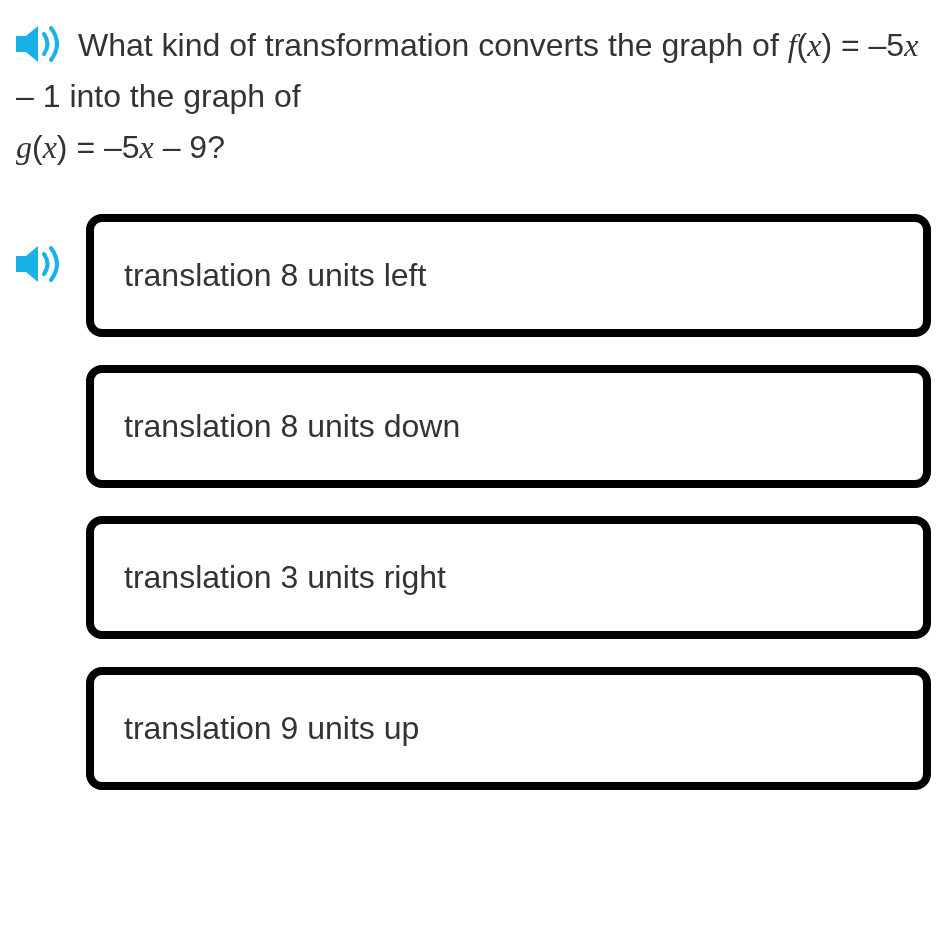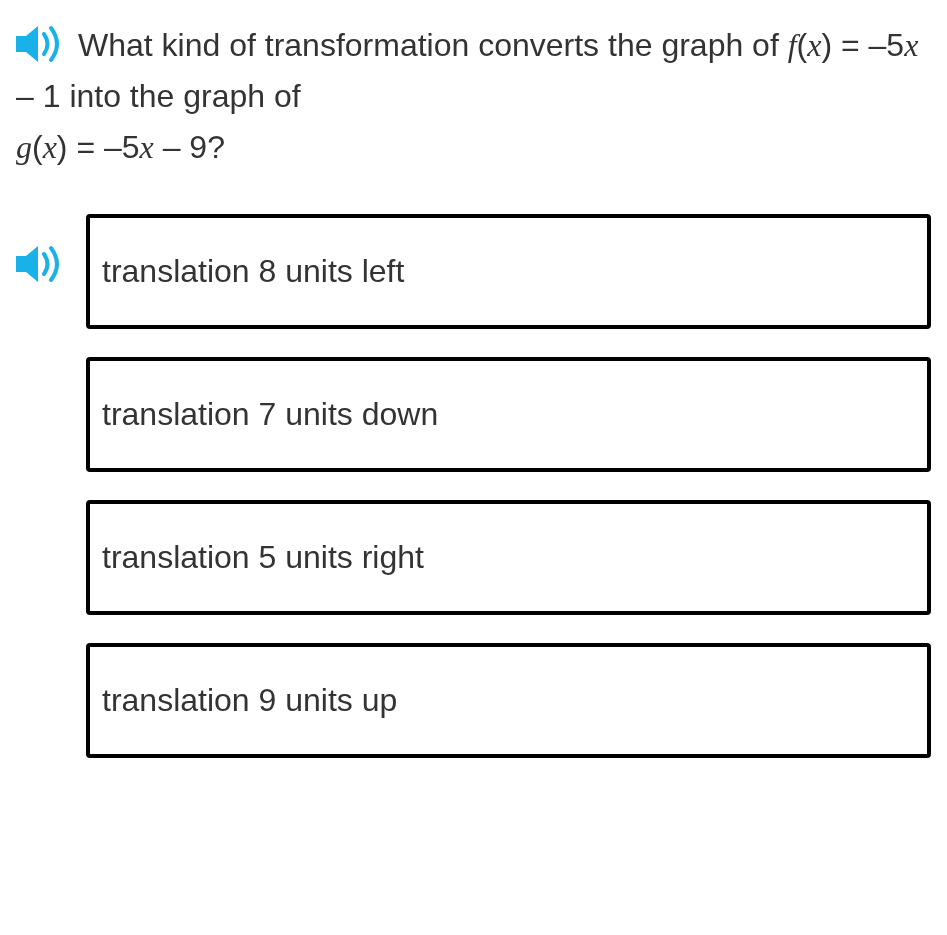--- a/index.html
+++ b/index.html
@@ -42,23 +42,23 @@
       margin-right: 20px;
       margin-top: 30px;
     }
     .answers-list {
       flex: 1;
       display: flex;
       flex-direction: column;
       gap: 28px;
     }
     .answer-option {
-      border: 4px solid #000000;
-      border-radius: 4px;
-      padding: 28px 12px;
+      border: 8px solid #000000;
+      border-radius: 16px;
+      padding: 28px 30px;
       font-size: 32px;
       color: #333;
       cursor: pointer;
       background: #fff;
     }
   </style>
 </head>
 <body>
 
 <div class="question-container">
@@ -74,17 +74,17 @@
 <div class="answers-container">
   <div class="answers-speaker">
     <svg viewBox="0 0 50 40" xmlns="http://www.w3.org/2000/svg">
       <path d="M 0 12 L 10 12 L 22 2 L 22 38 L 10 28 L 0 28 Z" fill="#19b2e8"></path>
       <path d="M 28 10 Q 35 20 28 30" stroke="#19b2e8" stroke-width="4" fill="none" stroke-linecap="round"></path>
       <path d="M 35 4 Q 47 20 35 36" stroke="#19b2e8" stroke-width="4" fill="none" stroke-linecap="round"></path>
     </svg>
   </div>
   <div class="answers-list">
     <div class="answer-option">translation 8 units left</div>
-    <div class="answer-option">translation 7 units down</div>
-    <div class="answer-option">translation 5 units right</div>
+    <div class="answer-option">translation 8 units down</div>
+    <div class="answer-option">translation 3 units right</div>
     <div class="answer-option">translation 9 units up</div>
   </div>
 </div>
 
 </body></html>

